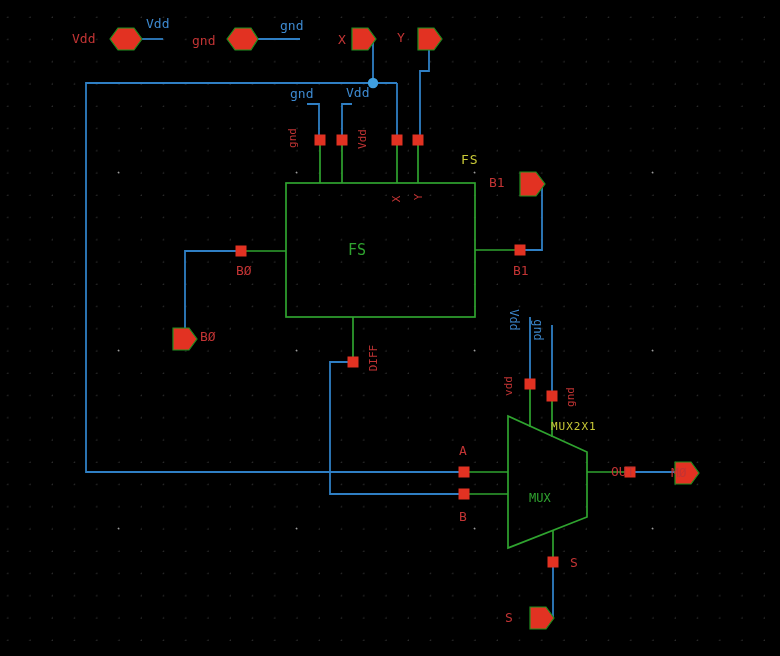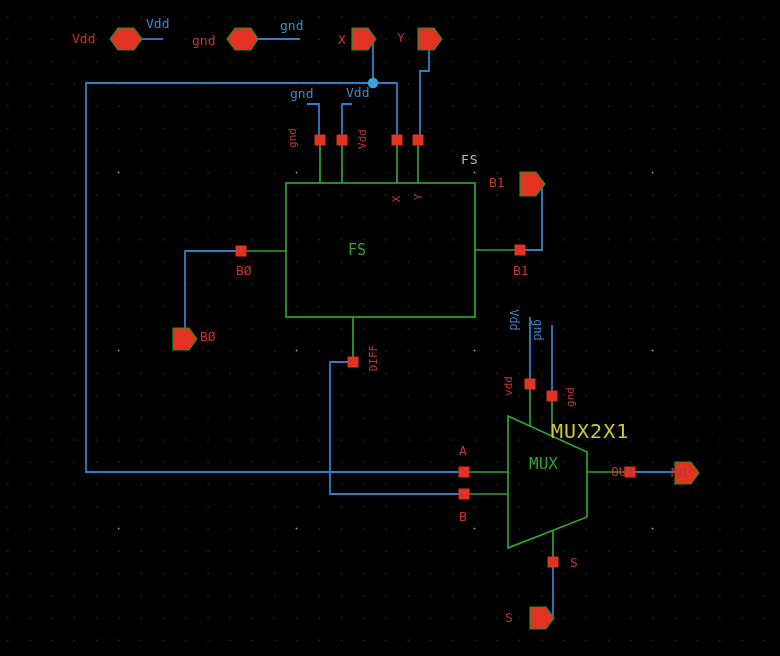--- a/index.html
+++ b/index.html
@@ -124,22 +124,22 @@
   <span class="lbl lr" style="left:513px;top:264px">B1</span>
   <span class="lbl lr" style="left:236px;top:264px">BØ</span>
   <span class="lbl lr" style="left:200px;top:330px">BØ</span>
   <span class="lbl lr rot" style="left:373px;top:358px">DIFF</span>
 
   <span class="lbl lb rotp" style="left:514px;top:320px">Vdd</span>
   <span class="lbl lb rotp" style="left:538px;top:330px">gnd</span>
   <span class="lbl lr rot" style="left:508px;top:386px">vdd</span>
   <span class="lbl lr rot" style="left:570px;top:397px">gnd</span>
 
-  <span class="lbl ly" style="left:551px;top:421px;font-size:20px">MUX2X1</span>
-  <span class="lbl lg" style="left:529px;top:456px;font-size:16px">MUX</span>
+  <span class="lbl ly" style="left:551px;top:421px;font-size:11px">MUX2X1</span>
+  <span class="lbl lg" style="left:529px;top:492px;font-size:12px">MUX</span>
   <span class="lbl lr" style="left:459px;top:444px">A</span>
   <span class="lbl lr" style="left:459px;top:510px">B</span>
   <span class="lbl lr" style="left:611px;top:465px">OUT</span>
   <span class="lbl lr" style="left:671px;top:466px">MØ</span>
   <span class="lbl lr" style="left:570px;top:556px">S</span>
   <span class="lbl lr" style="left:505px;top:611px">S</span>
 
 </div>
 
 </body></html>

